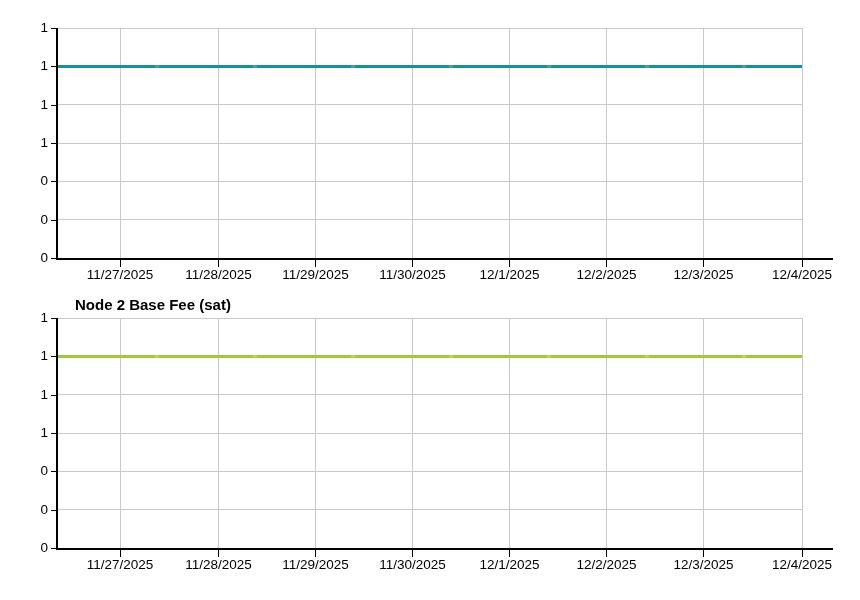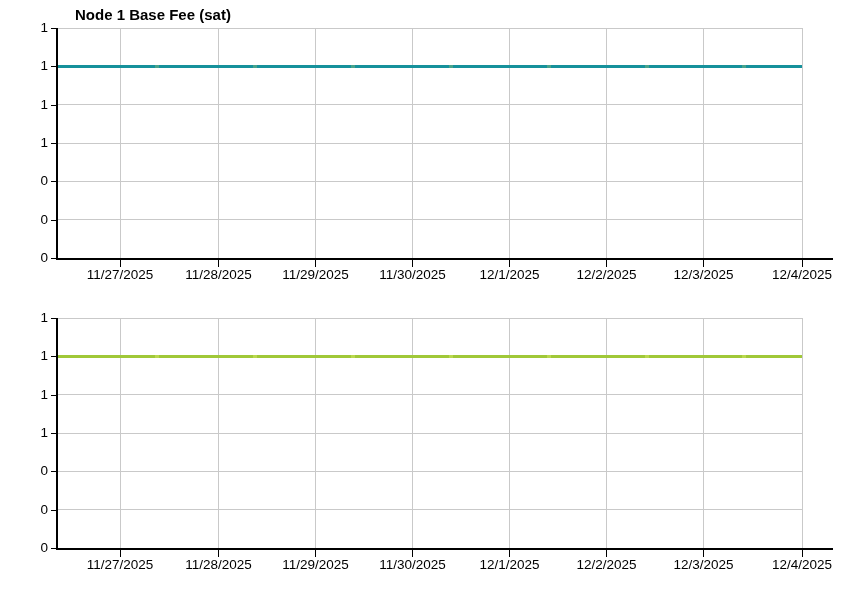--- a/index.html
+++ b/index.html
@@ -41,21 +41,20 @@
     color: #000000;
     white-space: nowrap;
   }
   .series-line { position: absolute; height: 3px; }
   .series-marker { position: absolute; width: 4px; height: 3px; }
 </style>
 </head>
 <body>
 
 <div id="canvas">
-  <div class="chart-title" style="top:6px">Node 1 Base Fee (sat)</div>
   <div id="plot-0">
       <div class="gridline-h" style="left: 58px; top: 27.5px; width: 744px;"></div>
       <div class="gridline-h" style="left: 58px; top: 65.8px; width: 744px;"></div>
       <div class="gridline-h" style="left: 58px; top: 104.2px; width: 744px;"></div>
       <div class="gridline-h" style="left: 58px; top: 142.5px; width: 744px;"></div>
       <div class="gridline-h" style="left: 58px; top: 180.8px; width: 744px;"></div>
       <div class="gridline-h" style="left: 58px; top: 219.2px; width: 744px;"></div>
       <div class="gridline-v" style="left: 119.5px; top: 28px; height: 230px;"></div>
       <div class="gridline-v" style="left: 218px; top: 28px; height: 230px;"></div>
       <div class="gridline-v" style="left: 315px; top: 28px; height: 230px;"></div>
@@ -99,20 +98,21 @@
       <div class="tick-x" style="left: 509px; top: 260px;"></div>
       <div class="xlabel" style="left: 461.5px; top: 267px;">12/1/2025</div>
       <div class="tick-x" style="left: 606px; top: 260px;"></div>
       <div class="xlabel" style="left: 558.5px; top: 267px;">12/2/2025</div>
       <div class="tick-x" style="left: 703px; top: 260px;"></div>
       <div class="xlabel" style="left: 655.5px; top: 267px;">12/3/2025</div>
       <div class="tick-x" style="left: 801.5px; top: 260px;"></div>
       <div class="xlabel" style="left: 754px; top: 267px;">12/4/2025</div>
     </div>
 
+  <div class="chart-title" style="top:296px">Node 2 Base Fee (sat)</div>
   <div id="plot-1">
       <div class="gridline-h" style="left: 58px; top: 317.5px; width: 744px;"></div>
       <div class="gridline-h" style="left: 58px; top: 355.8px; width: 744px;"></div>
       <div class="gridline-h" style="left: 58px; top: 394.2px; width: 744px;"></div>
       <div class="gridline-h" style="left: 58px; top: 432.5px; width: 744px;"></div>
       <div class="gridline-h" style="left: 58px; top: 470.8px; width: 744px;"></div>
       <div class="gridline-h" style="left: 58px; top: 509.2px; width: 744px;"></div>
       <div class="gridline-v" style="left: 119.5px; top: 318px; height: 230px;"></div>
       <div class="gridline-v" style="left: 218px; top: 318px; height: 230px;"></div>
       <div class="gridline-v" style="left: 315px; top: 318px; height: 230px;"></div>

